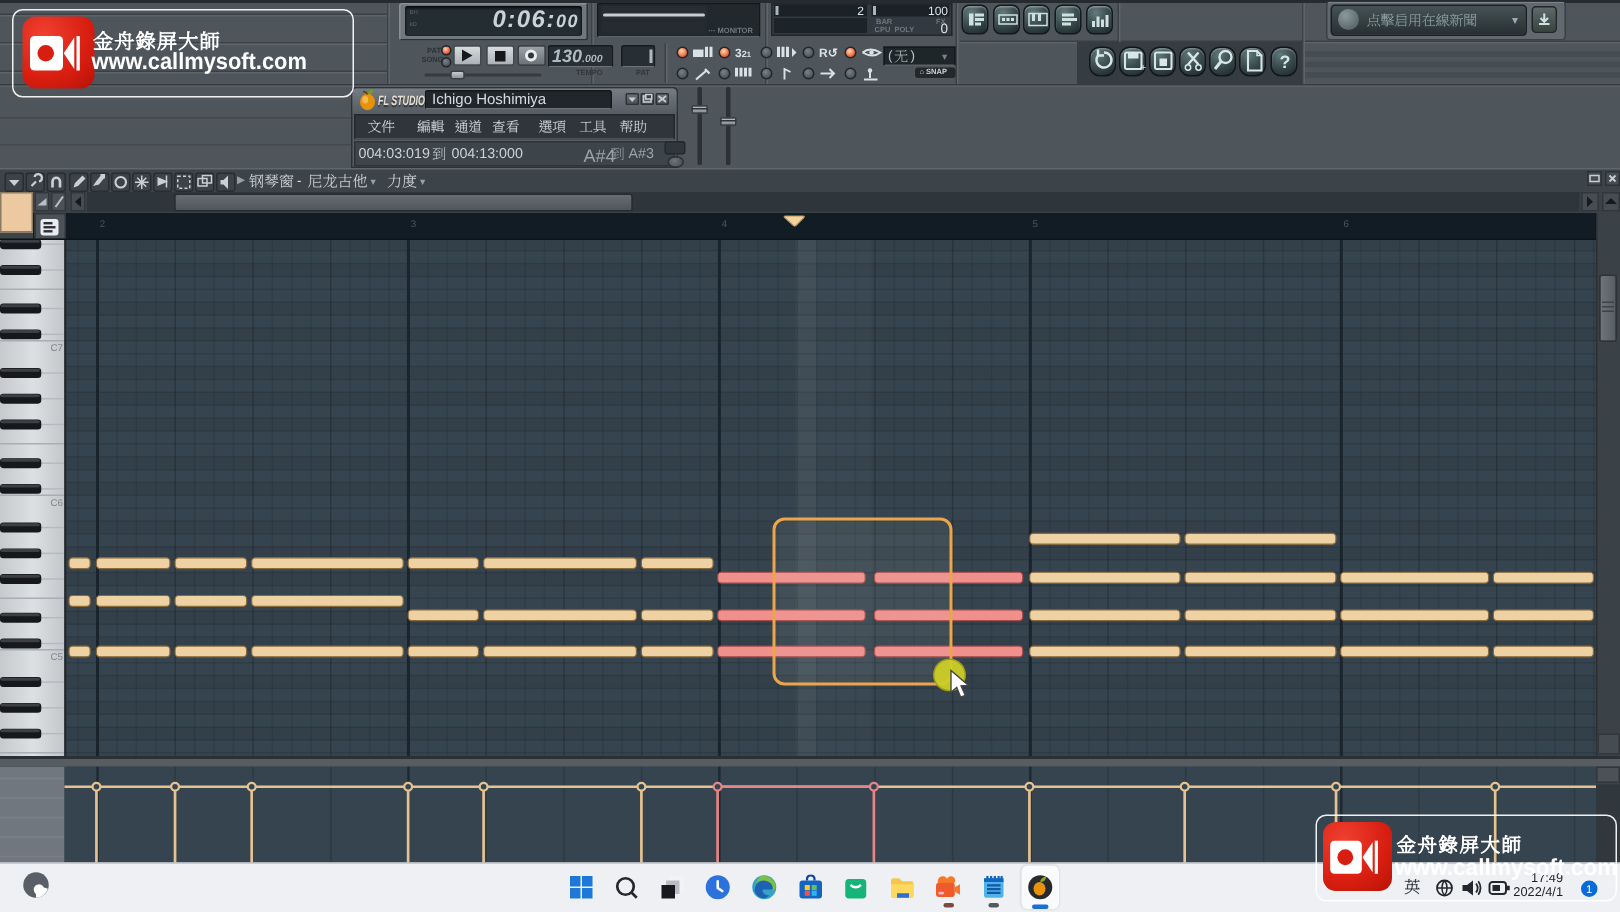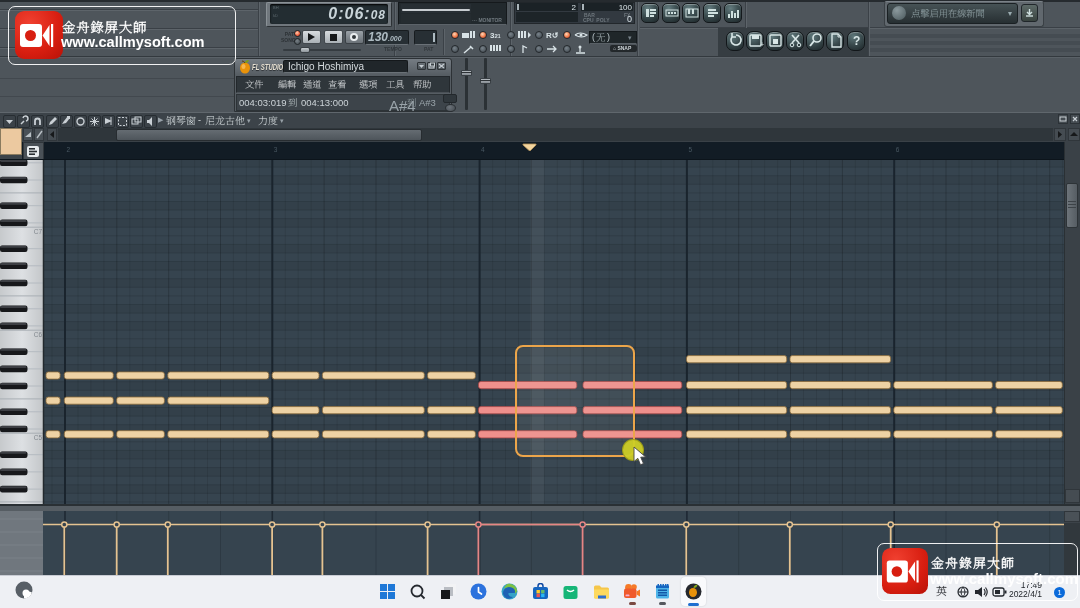--- a/index.html
+++ b/index.html
@@ -67,21 +67,21 @@
 <div style="position:absolute;left:510px;top:2px;width:1px;height:54px;background:#3b4147"></div>
 <div style="position:absolute;left:511px;top:2px;width:1px;height:54px;background:#5d646a"></div>
 <div style="position:absolute;left:637px;top:2px;width:1px;height:54px;background:#3b4147"></div>
 <div style="position:absolute;left:638px;top:2px;width:1px;height:54px;background:#5d646a"></div>
 <div style="position:absolute;left:745px;top:2px;width:1px;height:54px;background:#3b4147"></div>
 <div style="position:absolute;left:746px;top:2px;width:1px;height:54px;background:#5d646a"></div>
 <div style="position:absolute;left:868px;top:2px;width:1px;height:54px;background:#3b4147"></div>
 <div style="position:absolute;left:869px;top:2px;width:1px;height:54px;background:#5d646a"></div>
 <div style="position:absolute;left:266px;top:2px;width:126px;height:25px;background:#70777d;border:1px solid #2c3135;border-top-color:#8a9196;border-left-color:#8a9196;border-radius:2px"></div>
 <div style="position:absolute;left:270px;top:4px;width:118px;height:20px;background:#232d32;border-radius:2px;box-shadow:inset 0 1px 2px #000"></div>
-<div class="ab" style="left:272px;top:5px;width:114px;height:18px;color:#c9d4d9;font-style:italic;font-weight:bold;font-size:16px;text-align:right;letter-spacing:1px;line-height:18px">0:06:<span style="font-size:12px">08</span></div>
+<div class="ab" style="left:272px;top:5px;width:114px;height:18px;color:#c9d4d9;font-style:italic;font-weight:bold;font-size:16px;text-align:right;letter-spacing:1px;line-height:18px">0:06:<span style="font-size:12px">00</span></div>
 <div class="ab" style="left:273px;top:6px;font-size:4px;color:#5d686e;line-height:4px">BH<br><br>kD</div>
 <div style="position:absolute;left:398px;top:2px;width:109px;height:23px;background:#22292d;border:1px solid #15191c;border-bottom-color:#5c6369;border-radius:1px"></div>
 <div style="position:absolute;left:401px;top:4px;width:70px;height:9px;background:#272e33"></div>
 <div style="position:absolute;left:402px;top:9px;width:68px;height:2px;background:#c7ccd0;border-radius:1px"></div>
 <div style="position:absolute;left:401px;top:14px;width:70px;height:9px;background:#252c30"></div>
 <div class="ab" style="left:472px;top:17px;font-size:5px;color:#70797f;font-weight:bold">⋯&nbsp;MONITOR</div>
 <div style="position:absolute;left:514px;top:2px;width:121px;height:22px;background:#323940;border:1px solid #22272b"></div>
 <div style="position:absolute;left:516px;top:3px;width:62px;height:8px;background:#1b2226"></div>
 <div style="position:absolute;left:581px;top:3px;width:52px;height:8px;background:#1b2226"></div>
 <div style="position:absolute;left:516px;top:12px;width:62px;height:10px;background:#1d2428"></div>
@@ -338,21 +338,21 @@
     </g>
   </svg>
 <div style="position:absolute;left:236px;top:94px;width:214px;height:17px;background:#3d444a;border:1px solid #2d3337"></div>
 <div class="ab" style="left:239px;top:97px;font-size:9.5px;color:#ccd3d7">004:03:019</div>
 <div class="ab" style="left:301px;top:97px;font-size:9.5px;color:#ccd3d7">004:13:000</div>
 <svg style="position:absolute;left:288px;top:97.5px;overflow:visible" width="11.5" height="13.5">
     <g fill="#ccd3d7" stroke="#ccd3d7" stroke-width="8" transform="translate(0,7.98) scale(0.0095,-0.0095)">
       <use href="#g37" x="0"></use>
     </g>
   </svg>
-<div class="ab" style="left:389px;top:97px;font-size:15px;color:#99a3a9">A#4</div>
+<div class="ab" style="left:389px;top:97px;font-size:12px;color:#99a3a9">A#4</div>
 <svg style="position:absolute;left:407px;top:97.5px;overflow:visible" width="11.5" height="13.5">
     <g fill="#99a3a9" stroke="#99a3a9" stroke-width="8" transform="translate(0,7.98) scale(0.0095,-0.0095)">
       <use href="#g37" x="0"></use>
     </g>
   </svg>
 <div class="ab" style="left:419px;top:97px;font-size:9.5px;color:#99a3a9">A#3</div>
 <div style="position:absolute;left:443px;top:94px;width:14px;height:9px;background:#30373c;border:1px solid #23282c;border-radius:2px"></div>
 <div style="position:absolute;left:445px;top:104px;width:11px;height:8px;border-radius:50%;background:radial-gradient(circle at 40% 35%,#6d747b,#43494f);border:1px solid #2a2f33"></div>
 <div style="position:absolute;left:464.5px;top:58px;width:3px;height:52px;background:#2b3135;border-radius:1px"></div>
 <div style="position:absolute;left:460.5px;top:69.5px;width:11px;height:6px;background:linear-gradient(#b6bcc1,#878e94);border:1px solid #3a4045;border-radius:1px"></div>

